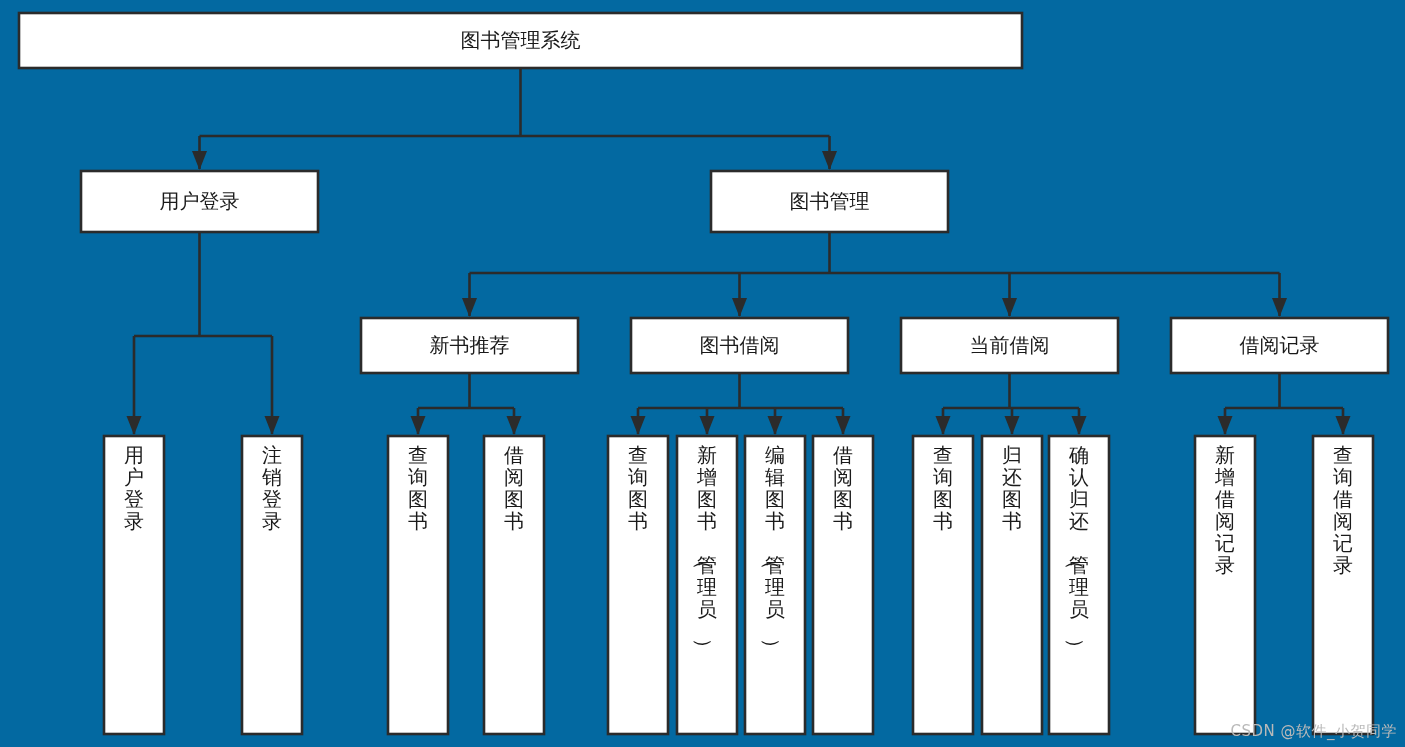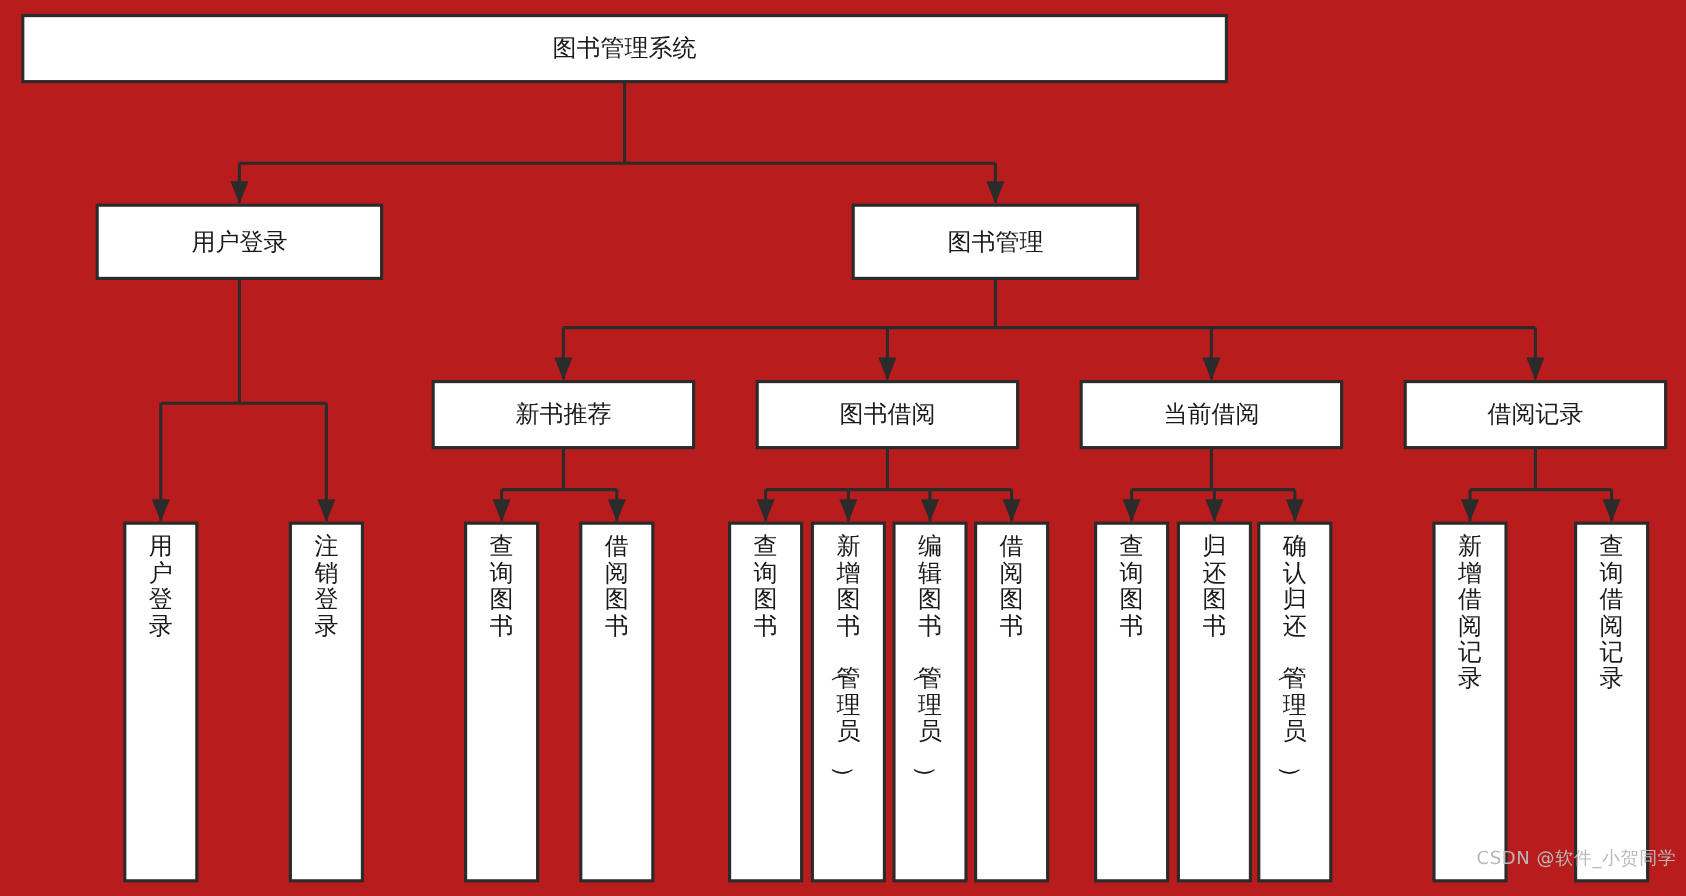--- a/index.html
+++ b/index.html
@@ -10,21 +10,21 @@
   body {
     width: 1405px;
     height: 747px;
     font-family: "DejaVu Sans", "Liberation Sans", sans-serif;
     overflow: hidden;
   }
   #diagram-root {
     position: relative;
     width: 1405px;
     height: 747px;
-    background: #b91c1c;
+    background: #0369a1;
   }
   svg#flowchart {
     position: absolute;
     left: 0;
     top: 0;
     width: 1405px;
     height: 747px;
     display: block;
   }
   .node-rect {
@@ -51,21 +51,21 @@
   }
   .node-label-v {
     fill: #1a1a1a;
     font-family: "DejaVu Sans", "Liberation Sans", sans-serif;
     font-size: 20px;
     text-anchor: middle;
   }
   .watermark {
     position: absolute;
     right: 8px;
-    bottom: 22px;
+    bottom: 6px;
     color: #b9b9b9;
     font-size: 15px;
     font-family: "DejaVu Sans", "Liberation Sans", sans-serif;
     letter-spacing: 0.5px;
     white-space: nowrap;
     user-select: none;
   }
 </style>
 </head>
 <body>

